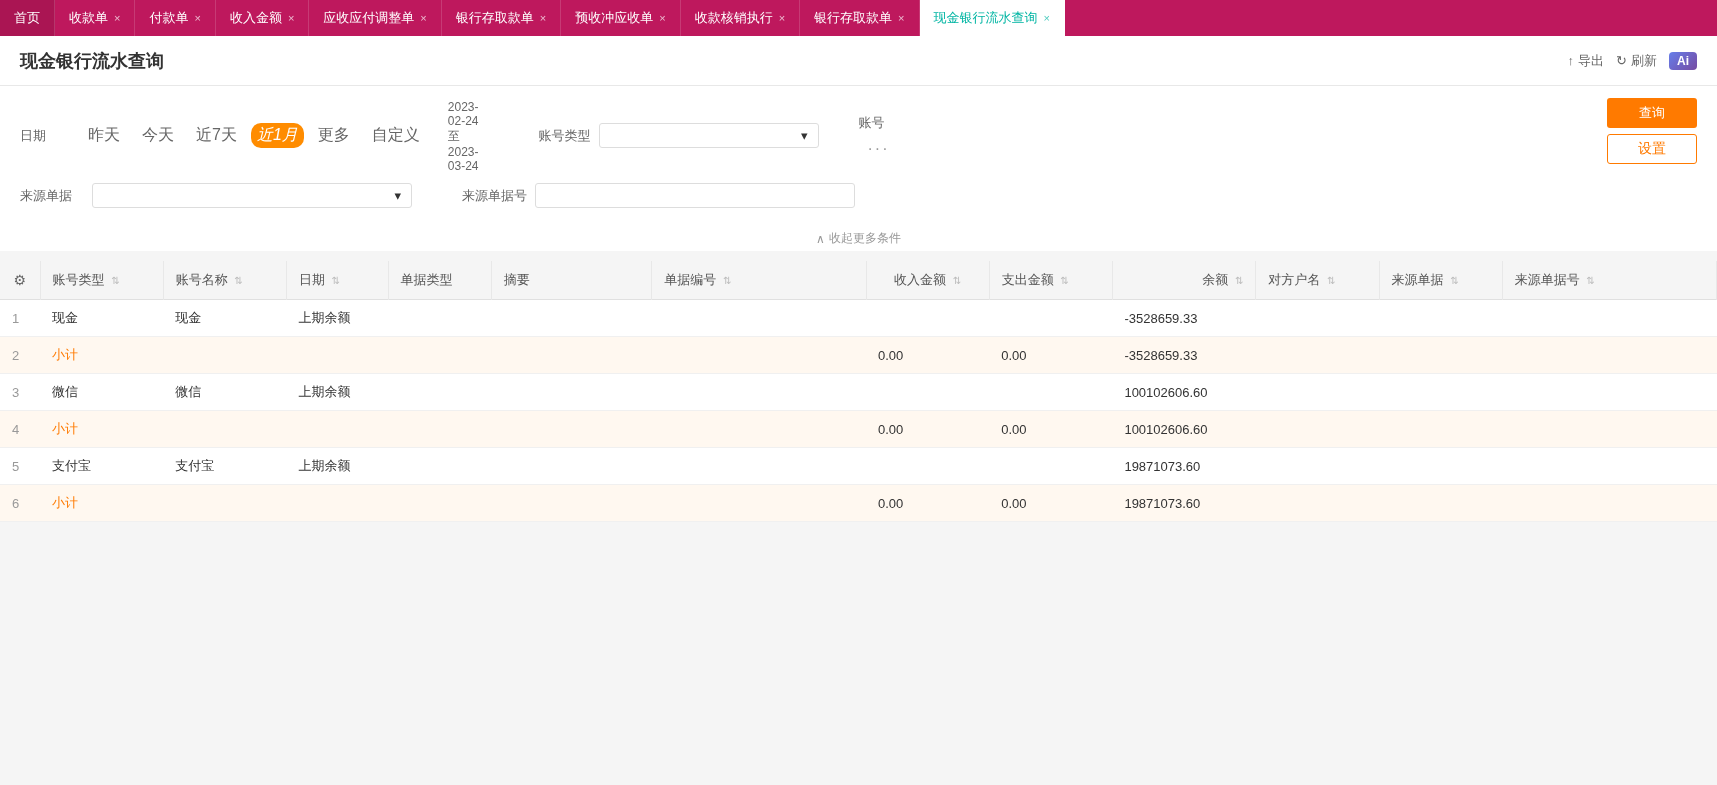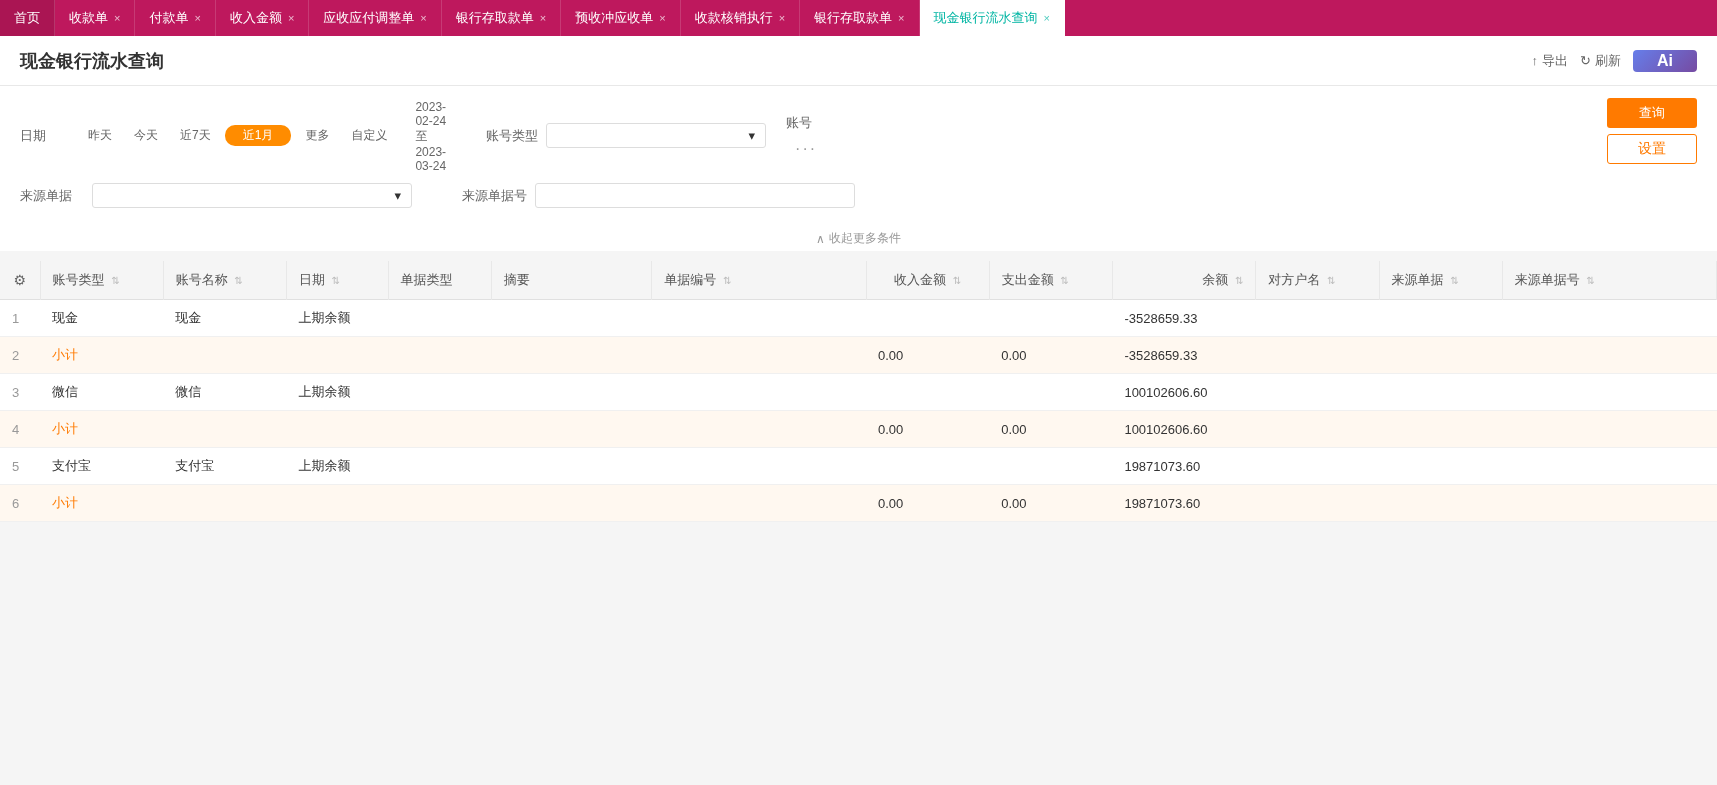--- a/index.html
+++ b/index.html
@@ -78,27 +78,28 @@
     .date-options {
       display: flex;
       align-items: center;
       gap: 6px;
     }
     .date-btn {
       padding: 2px 8px;
       border-radius: 3px;
       cursor: pointer;
       color: #666;
-      font-size: 12px;
+      font-size: 16px;
     }
     .date-btn.active {
       background: #ff8c00;
       color: #fff;
       border-radius: 10px;
-      padding: 2px 18px;
+      padding: 2px 6px;
+      font-style: italic;
     }
     .date-range {
       color: #666;
       font-size: 12px;
       margin-top: 2px;
     }
     .filter-select {
       display: flex;
       align-items: center;
       border: 1px solid #ddd;
@@ -206,22 +207,22 @@
     .gear-icon { color: #666; cursor: pointer; font-size: 14px; }
 
     .filter-section {
       background: #fff;
       padding: 12px 20px 0 20px;
     }
     .ai-badge {
       background: linear-gradient(135deg, #667eea, #764ba2);
       color: #fff;
       border-radius: 4px;
-      padding: 2px 24px;
-      font-size: 16px;
+      padding: 2px 8px;
+      font-size: 12px;
       font-weight: bold;
       cursor: pointer;
     }
   </style>
 </head>
 <body>
 
 <nav class="top-nav">
   <div class="nav-item home">
     <span>首页</span>
@@ -289,21 +290,21 @@
       <div class="filter-row">
         <span class="filter-label">日期</span>
         <div class="date-options">
           <span class="date-btn">昨天</span>
           <span class="date-btn">今天</span>
           <span class="date-btn">近7天</span>
           <span class="date-btn active">近1月</span>
           <span class="date-btn">更多</span>
           <span class="date-btn">自定义</span>
         </div>
-        <div style="flex:1; max-width:400px; display:flex; align-items:center; ">
+        <div style="flex:1; max-width:400px; display:flex; align-items:center; gap:20px;">
           <div style="flex:1;">
             <div class="date-range">2023-02-24 至 2023-03-24</div>
           </div>
           <div style="display:flex; align-items:center; gap:8px; margin-left:40px;">
             <span class="filter-label">账号类型</span>
             <div class="filter-select" style="min-width:220px;">
               <span></span>
               <span>▾</span>
             </div>
           </div>

